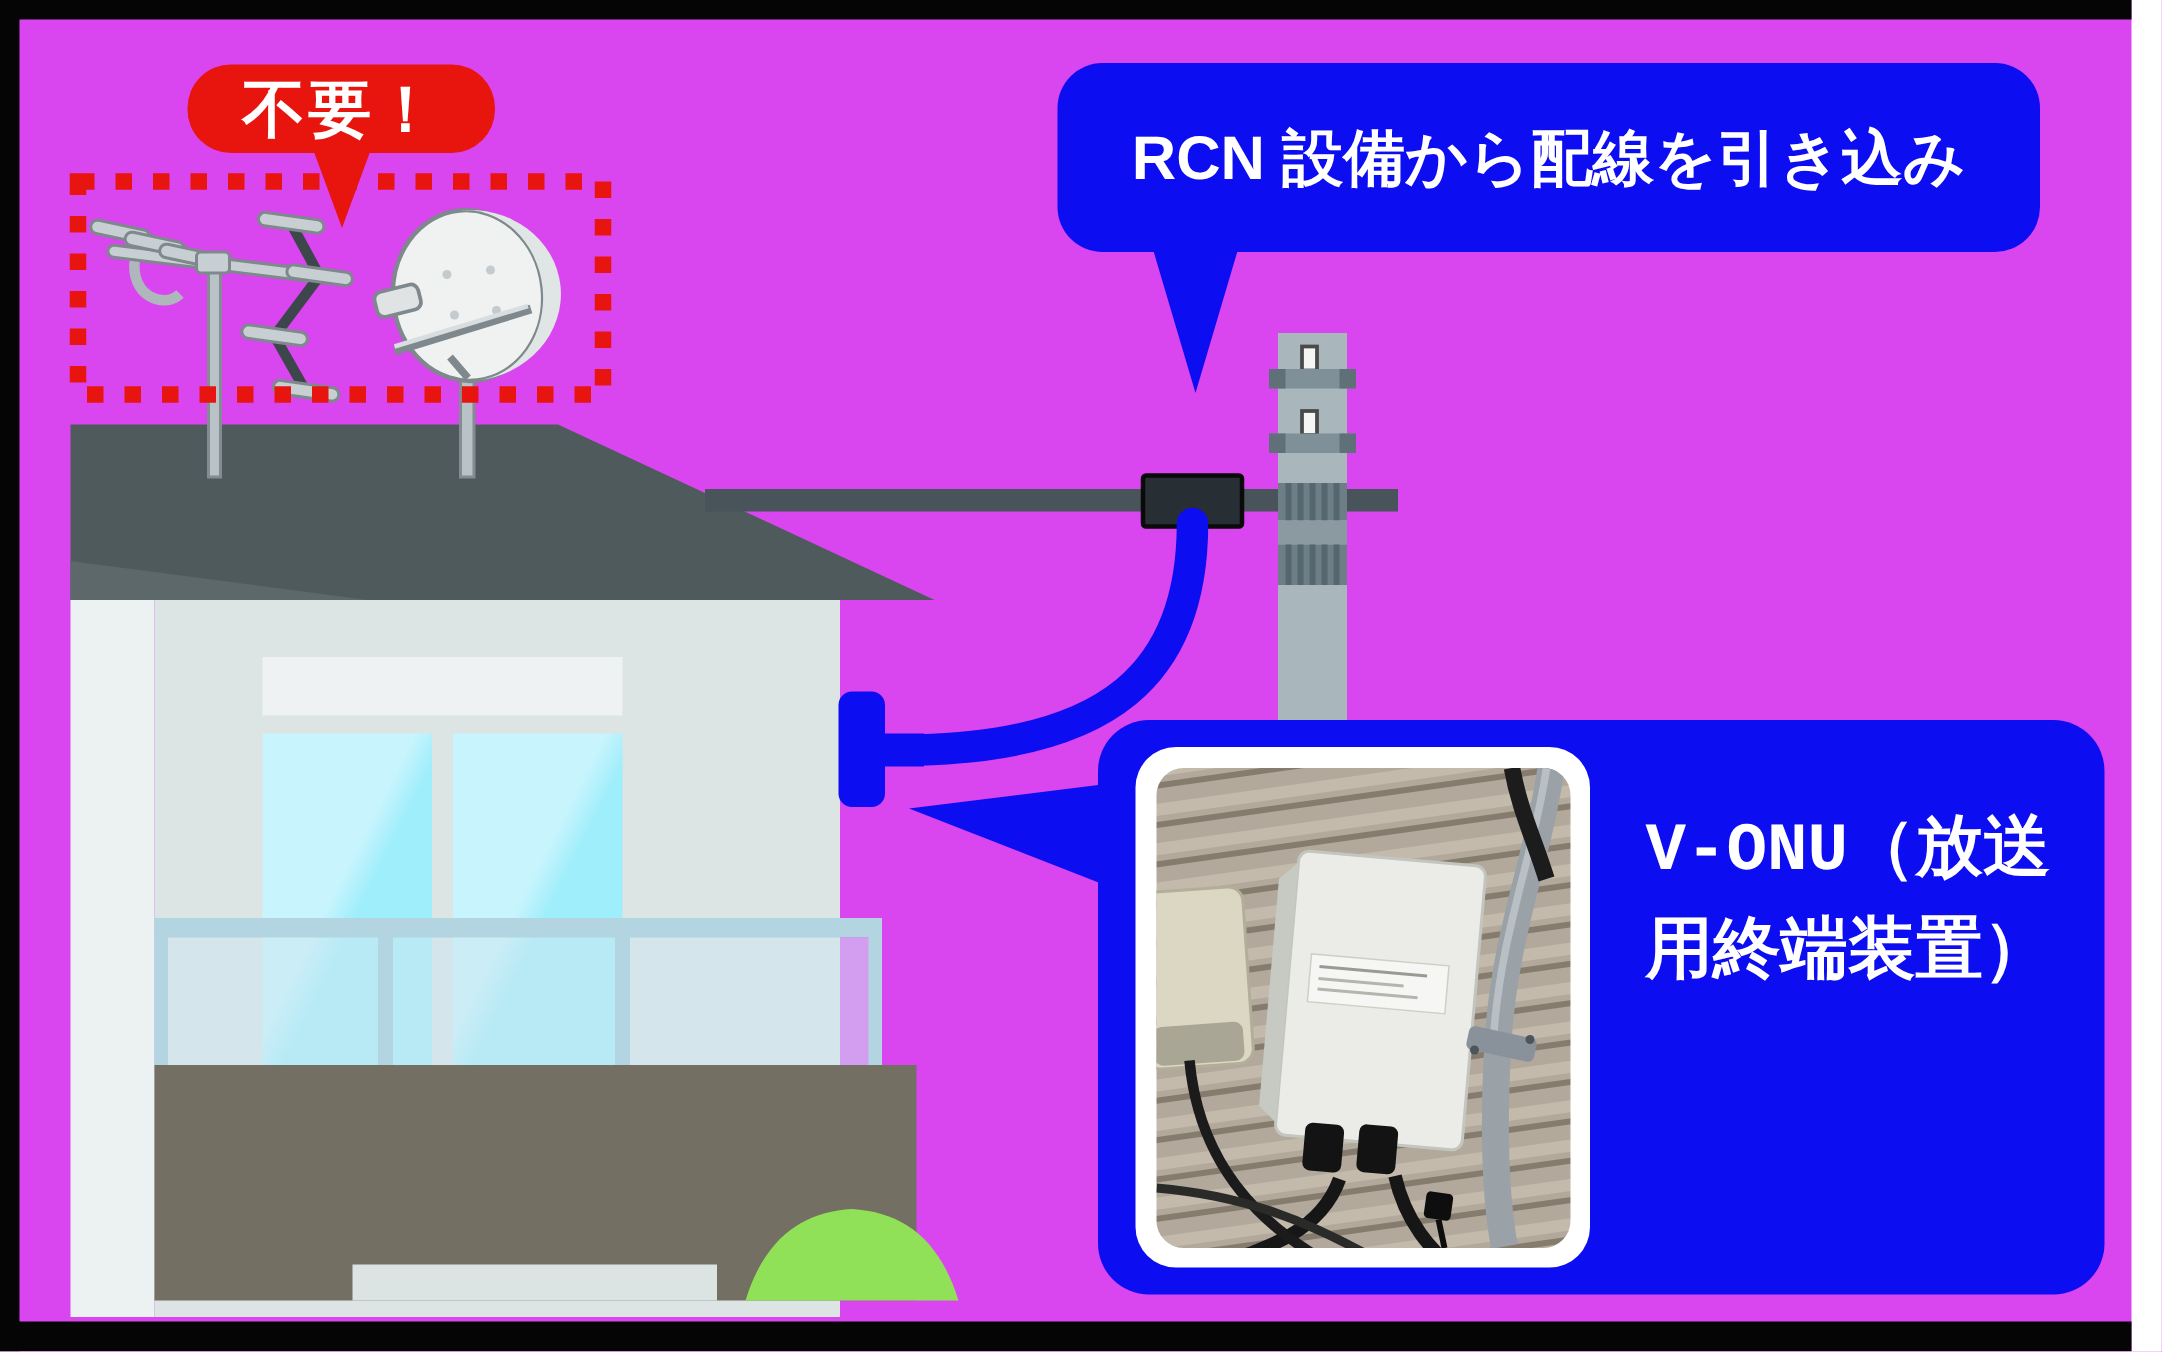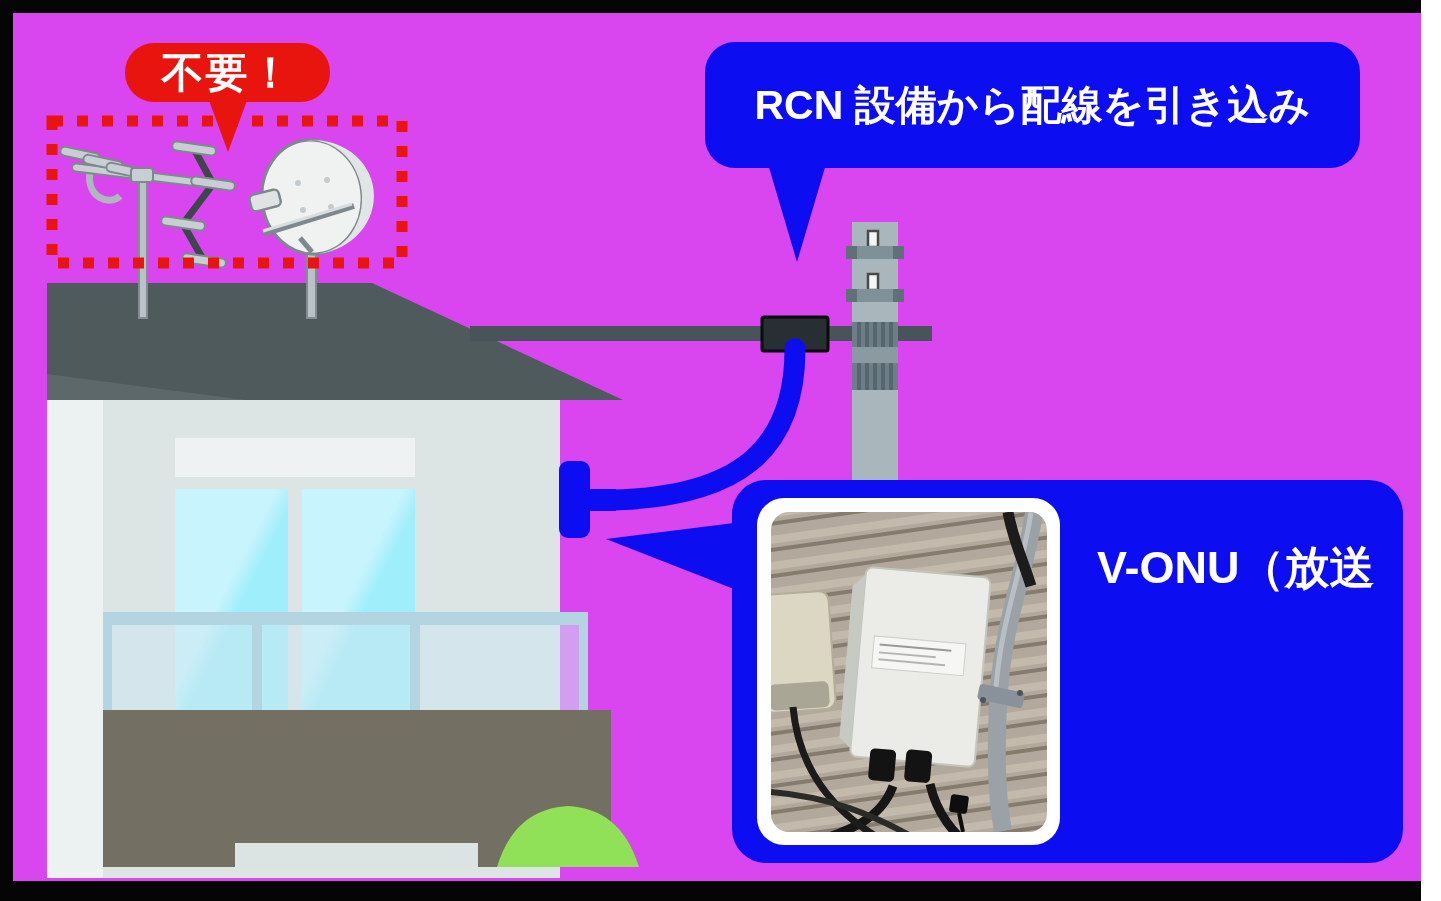--- a/index.html
+++ b/index.html
@@ -14,21 +14,21 @@
     display:flex;align-items:center;justify-content:center;
     font-size:42px;letter-spacing:2px;
   }
   .top-callout-label{
     left:705px;top:42px;width:655px;height:126px;
     display:flex;align-items:center;justify-content:center;
     font-size:41px;white-space:nowrap;
   }
   .vonu-label{
     left:1097px;top:534px;width:312px;
-    font-size:45px;line-height:68px;
+    font-size:45px;line-height:68px;font-family:Liberation Mono, monospace;
   }
   .vonu-label div{height:68px;}
 </style>
 </head>
 <body>
 
 <div class="stage">
 
   <svg class="scene" viewBox="0 0 1441 901">
     <defs>
@@ -198,15 +198,16 @@
       <rect x="0" y="881" width="1441" height="20" fill="#050505"></rect>
     </g>
   </svg>
 
   <div class="label badge-label">不要！</div>
 
   <div class="label top-callout-label">RCN 設備から配線を引き込み</div>
 
   <div class="label vonu-label">
     <div>V-ONU（放送</div>
+    <div>用終端装置）</div>
   </div>
 
 </div>
 
 </body></html>

